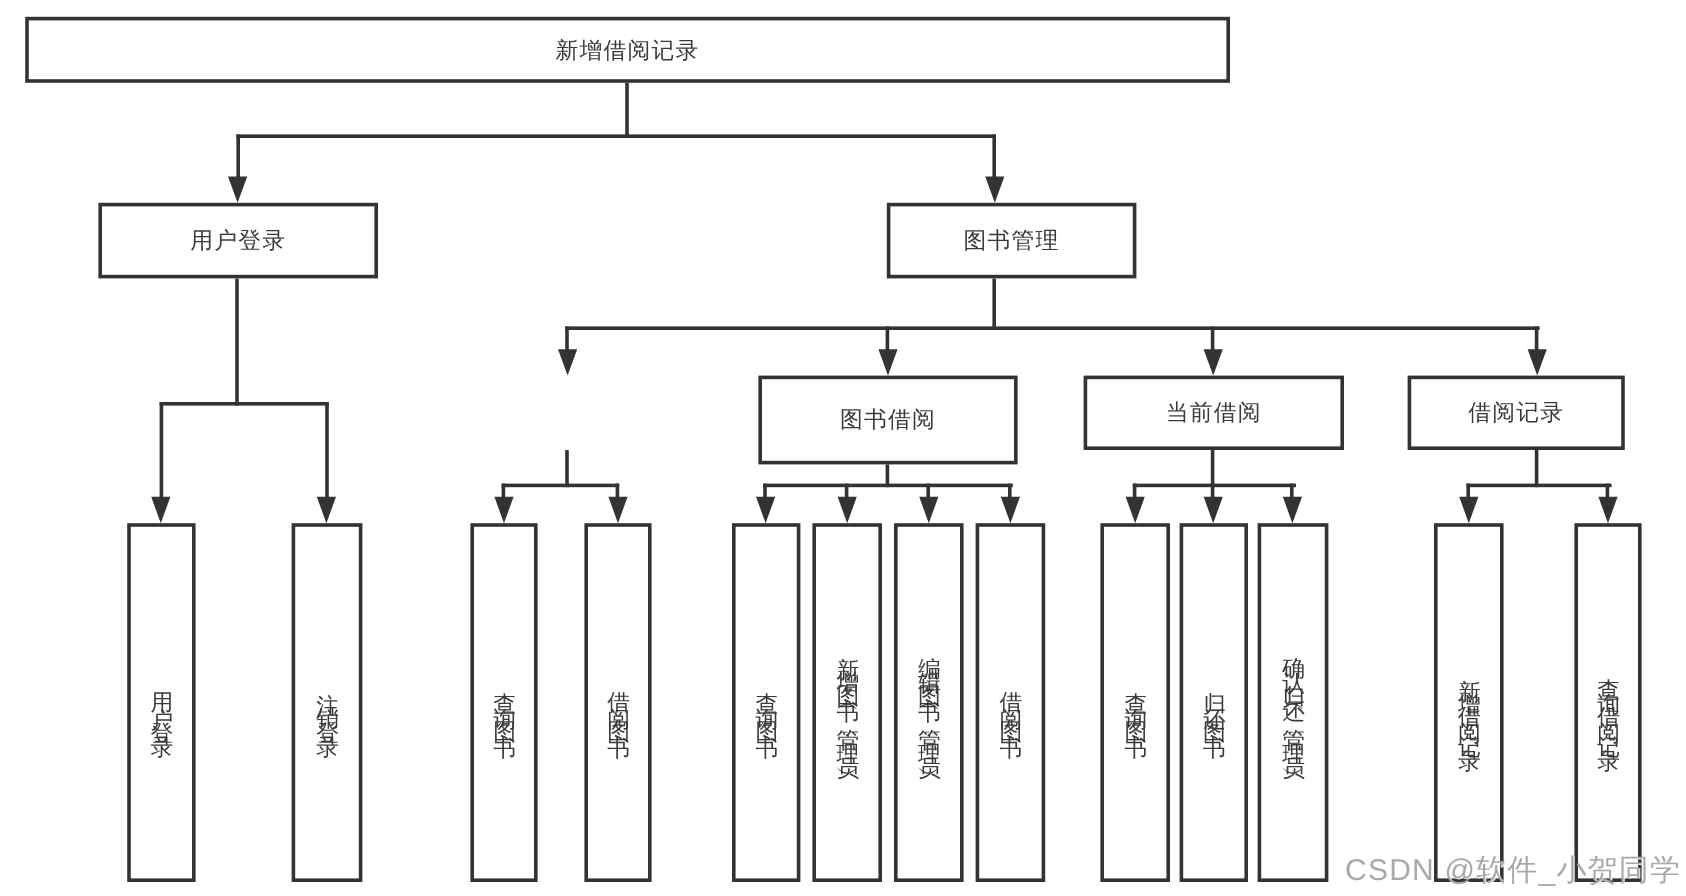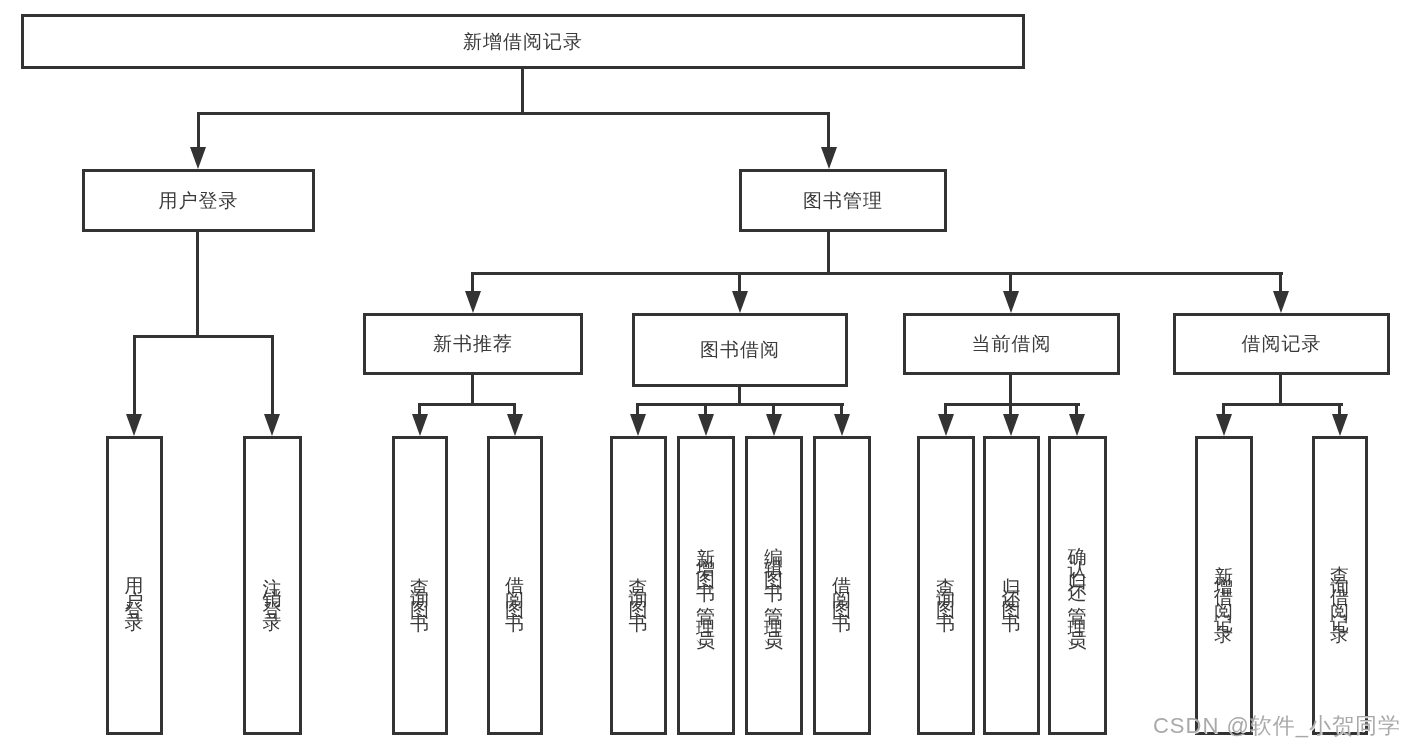--- a/index.html
+++ b/index.html
@@ -34,21 +34,21 @@
     letter-spacing: 12px;
     line-height: 1;
     white-space: normal;
   }
   #b-root    { left: 21px;   top: 14px;  width: 1004px; height: 55px; }
   #b-login   { left: 82px;   top: 169px; width: 233px;  height: 63px; }
   #b-mgmt    { left: 713px;  top: 169px; width: 208px;  height: 63px; margin-left: 26px; }
   #b-newbook { left: 363px;  top: 313px; width: 220px;  height: 62px; }
   #b-borrow  { left: 632px;  top: 313px; width: 216px;  height: 74px; }
   #b-current { left: 903px;  top: 313px; width: 217px;  height: 62px; }
-  #b-records { left: 1173px; top: 313px; width: 217px;  height: 62px; }
+  #b-records { left: 1173px; top: 313px; width: 181px;  height: 62px; }
   #l-u1  { left: 106px;  width: 57px; }
   #l-u2  { left: 243px;  width: 59px; }
   #l-n1  { left: 392px;  width: 56px; }
   #l-n2  { left: 487px;  width: 56px; }
   #l-b1  { left: 610px;  width: 57px; }
   #l-b2  { left: 677px;  width: 58px; }
   #l-b3  { left: 745px;  width: 58px; }
   #l-b4  { left: 813px;  width: 58px; }
   #l-c1  { left: 917px;  width: 58px; }
   #l-c2  { left: 983px;  width: 57px; }
@@ -106,21 +106,21 @@
   
   #v-re2 { left: 1279px; top: 375px; height: 31px; }
   #h-re  { left: 1222px; top: 403px; width: 121px; }
   #s-r1 { left: 1222px; top: 403px; height: 16px; }  #a-r1 { left: 1216px; top: 414px; }
   #s-r2 { left: 1338px; top: 403px; height: 16px; }  #a-r2 { left: 1332px; top: 414px; }
   
   .watermark {
     position: absolute;
     right: 4px;
     bottom: 6px;
-    font-size: 22px;
+    font-size: 25px;
     color: #a9a9a9;
     text-shadow: 1px 1px 0 rgba(255,255,255,0.85);
     letter-spacing: 1px;
     white-space: nowrap;
   }
 </style>
 </head>
 <body>
 
 <div class="stage">
@@ -188,23 +188,20 @@
     <span>新增借阅记录</span>
   </div>
 
   <div class="box" id="b-login">
     <span>用户登录</span>
   </div>
   <div class="box" id="b-mgmt">
     <span>图书管理</span>
   </div>
 
-  <div class="box" id="b-newbook">
-    <span>新书推荐</span>
-  </div>
   <div class="box" id="b-borrow">
     <span>图书借阅</span>
   </div>
   <div class="box" id="b-current">
     <span>当前借阅</span>
   </div>
   <div class="box" id="b-records">
     <span>借阅记录</span>
   </div>
 

